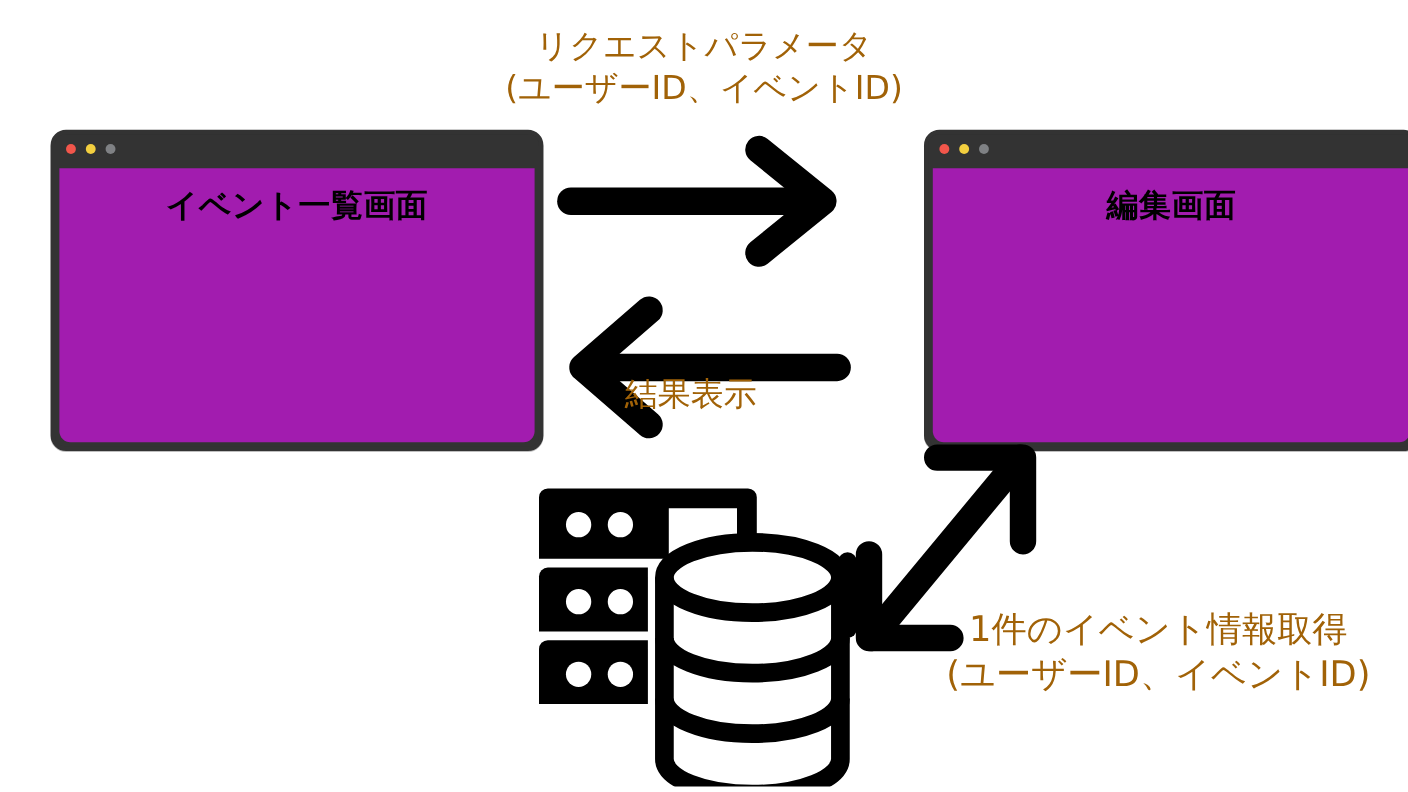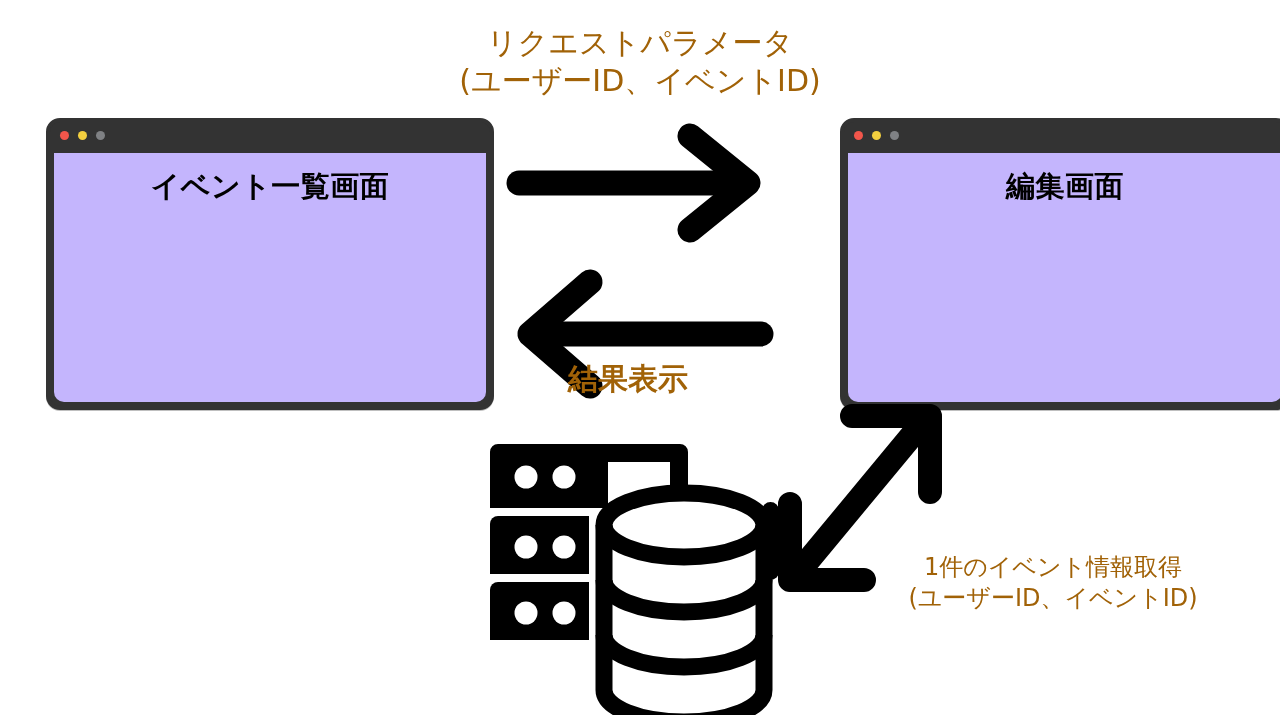--- a/index.html
+++ b/index.html
@@ -36,31 +36,30 @@
   .label .line { display: block; }
 
   #label-request {
     left: 380px;
     top: 24px;
     width: 520px;
     font-size: 30px;
   }
   #label-result {
     left: 568px;
-    top: 360px;
+    top: 340px;
     width: 220px;
     font-size: 30px;
     text-align: left;
-    font-weight: bold;
   }
   #label-fetch {
     left: 838px;
     top: 552px;
     width: 430px;
-    font-size: 24px;
+    font-size: 32px;
   }
 
   
   .window {
     position: absolute;
     box-sizing: border-box;
     background: #333333;
     border: 4px solid #333333;
     border-radius: 14px;
     overflow: hidden;
@@ -84,21 +83,21 @@
   .dot.red    { background: #f2564b; }
   .dot.yellow { background: #f3cf3f; }
   .dot.gray   { background: #7f8184; }
 
   .window-body {
     position: absolute;
     left: 4px;
     right: 4px;
     top: 31px;
     bottom: 4px;
-    background: #c4b5fd;
+    background: #a21caf;
     border-radius: 0 0 10px 10px;
     padding-top: 14px;
     box-sizing: border-box;
   }
   .window-title {
     text-align: center;
     font-size: 29px;
     font-weight: 700;
     color: #000000;
     letter-spacing: 0.5px;

